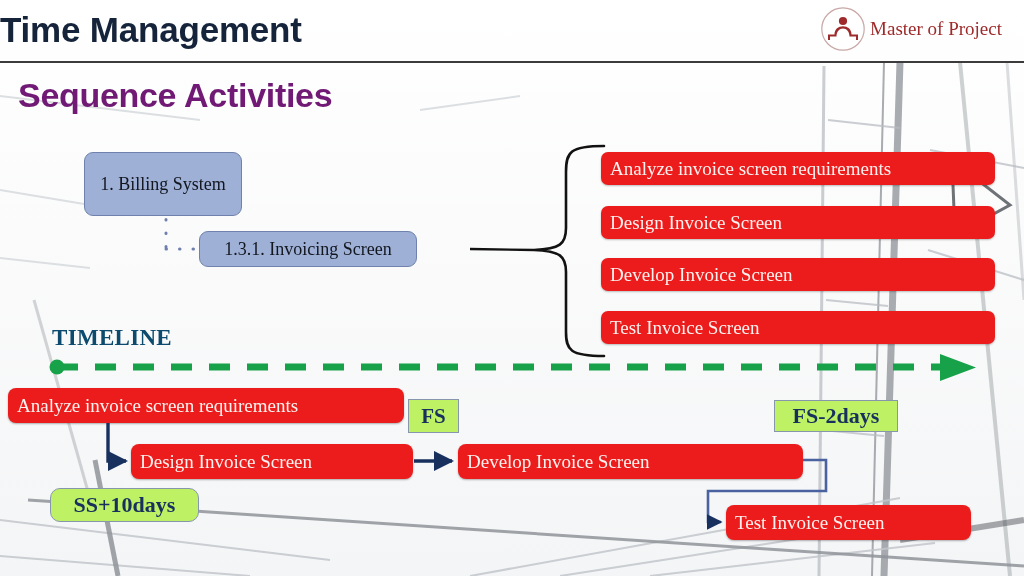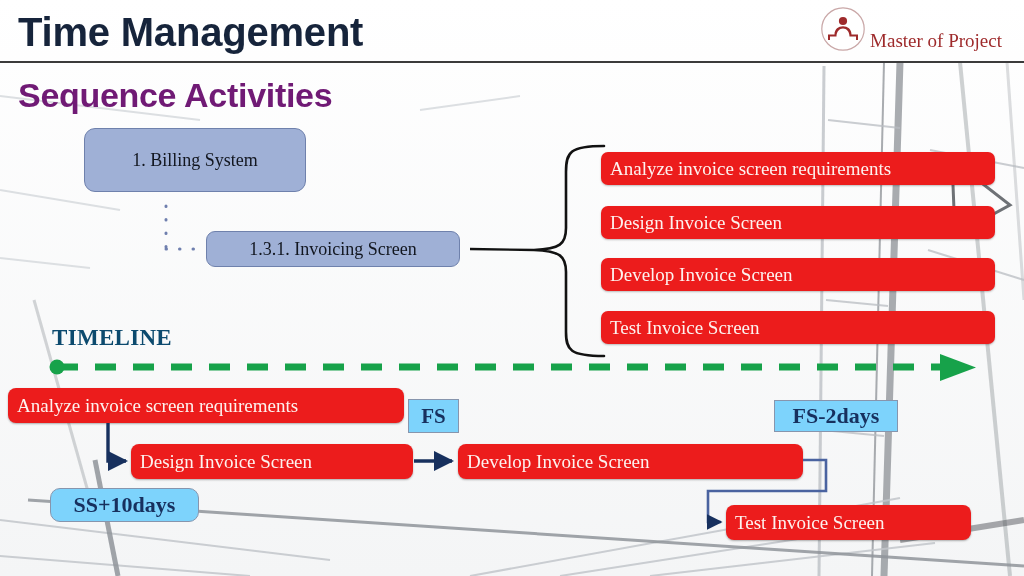--- a/index.html
+++ b/index.html
@@ -12,30 +12,30 @@
 
   
   #bg-art { position:absolute; inset:0; z-index:0; pointer-events:none; }
 
   
   .header {
     position:absolute; left:0; top:0; width:1024px; height:62px;
     z-index:5;
   }
   .header-title {
-    position:absolute; left:18px; top:10px;
+    position:absolute; left:0; top:10px;
     font-family:"Liberation Sans", sans-serif;
-    font-weight:bold; font-size:40px; color:#16243b;
+    font-weight:bold; font-size:35px; color:#16243b;
     letter-spacing:-0.2px;
   }
   .header-rule {
     position:absolute; left:0; top:61px; width:1024px; height:2px;
     background:#3b3b3b;
   }
-  .logo { position:absolute; right:22px; top:6px; display:flex; align-items:flex-end; gap:4px; }
+  .logo { position:absolute; right:22px; top:6px; display:flex; align-items:center; gap:4px; }
   .logo-mark { width:46px; height:46px; flex:0 0 46px; }
   .logo-text {
     font-family:"Liberation Serif", serif;
     color:#9e2a2b; font-size:19px; line-height:1.08; font-weight:normal;
   }
   .logo-text span { display:block; white-space:nowrap; }
 
   
   .slide-title {
     position:absolute; left:18px; top:76px; z-index:5;
@@ -45,22 +45,22 @@
   }
 
   
   .wbs-box {
     position:absolute; z-index:6;
     background:#9fb0d6; border:1px solid #6f81ac; border-radius:9px;
     color:#12161f; font-size:18px;
     display:flex; align-items:center; justify-content:center;
     text-align:center; padding:0 10px; white-space:nowrap;
   }
-  #wbs-0 { left:84px;  top:128px; width:222px; height:64px;border-radius:11px; }
-  #wbs-1 { left:206px; top:231px; width:254px; height:36px;text-align:right; }
+  #wbs-0 { left:84px;  top:152px; width:158px; height:64px; }
+  #wbs-1 { left:199px; top:231px; width:218px; height:36px;text-align:right; }
 
   
   .act-box {
     position:absolute; z-index:6;
     background:#ec1c1c; border-radius:7px;
     color:#fdf2ef; font-size:19px;
     display:flex; align-items:center;
     padding:0 9px; white-space:nowrap;
     box-shadow:0 1px 2px rgba(0,0,0,.25);
   }
@@ -87,21 +87,21 @@
     box-shadow:0 1px 2px rgba(0,0,0,.3);
   }
   #sch-0 { left:8px;   top:388px; width:396px; height:35px; }
   #sch-1 { left:131px; top:444px; width:282px; height:35px; }
   #sch-2 { left:458px; top:444px; width:345px; height:35px; }
   #sch-3 { left:726px; top:505px; width:245px; height:35px; }
 
   
   .dep-label {
     position:absolute; z-index:8;
-    background:#7dd3fc; border:1px solid #8795ad;
+    background:#bef264; border:1px solid #8795ad;
     font-family:"Liberation Serif", serif;
     font-weight:bold; color:#17305e;
     display:flex; align-items:center; justify-content:center;
     white-space:nowrap;
   }
   #dep-fs      { left:408px; top:399px; width:51px;  height:34px; font-size:21px; }
   #dep-fs2     { left:774px; top:400px; width:124px; height:32px; font-size:22px; }
   #dep-ss10    { left:50px;  top:488px; width:149px; height:34px; font-size:22px;border-radius:10px; }
 
   

